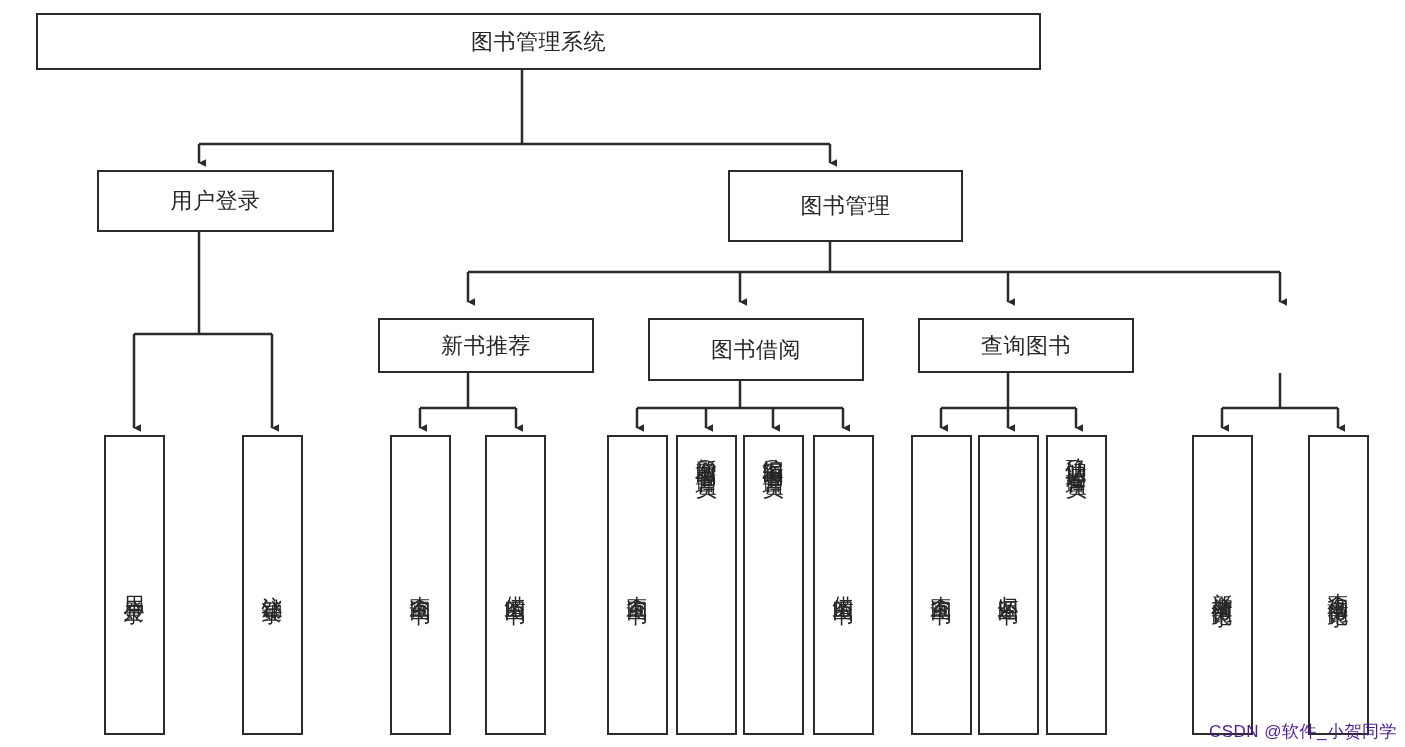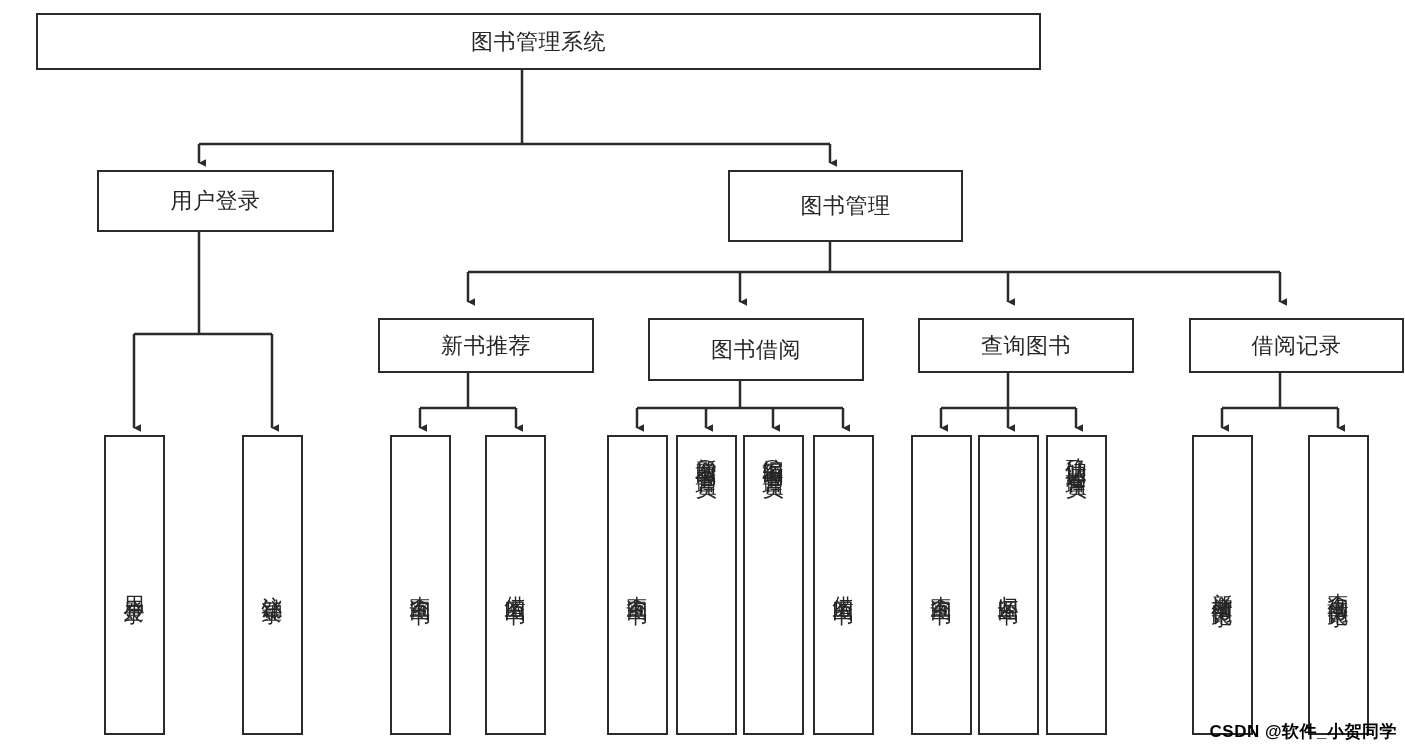--- a/index.html
+++ b/index.html
@@ -64,25 +64,24 @@
   }
   .leaf-box.centered {
     align-items: center;
     padding-top: 0;
   }
   #watermark {
     position: absolute;
     right: 8px;
     bottom: 4px;
     font-size: 17px;
-    color: #000000;
+    color: #4c1d95;
     white-space: nowrap;
     letter-spacing: 0.5px;
     pointer-events: none;
-    font-weight: bold;
   }
 </style>
 </head>
 <body>
 
 <div id="canvas">
 
   <svg id="diagram-svg" viewBox="0 0 1405 747" xmlns="http://www.w3.org/2000/svg">
     <defs>
       <marker id="arrowhead" markerWidth="9" markerHeight="9" refX="4" refY="7.4" orient="auto" markerUnits="userSpaceOnUse">
@@ -153,23 +152,20 @@
   </div>
 
   <div class="node-box" style="left:632px; top:318px; width:216px; height:63px;">
     <span class="node-label-h">图书借阅</span>
   </div>
 
   <div class="node-box" style="left:902px; top:318px; width:216px; height:55px;">
     <span class="node-label-h">查询图书</span>
   </div>
 
-  <div class="node-box" style="left:1173px; top:318px; width:215px; height:55px;">
-    <span class="node-label-h">借阅记录</span>
-  </div>
 
   <div class="leaf-box centered" style="left:104px; top:435px; width:61px; height:300px;">
     <span class="node-label-v">用户登录</span>
   </div>
 
   <div class="leaf-box centered" style="left:242px; top:435px; width:61px; height:300px;">
     <span class="node-label-v">注销登录</span>
   </div>
 
   <div class="leaf-box centered" style="left:390px; top:435px; width:61px; height:300px;">

